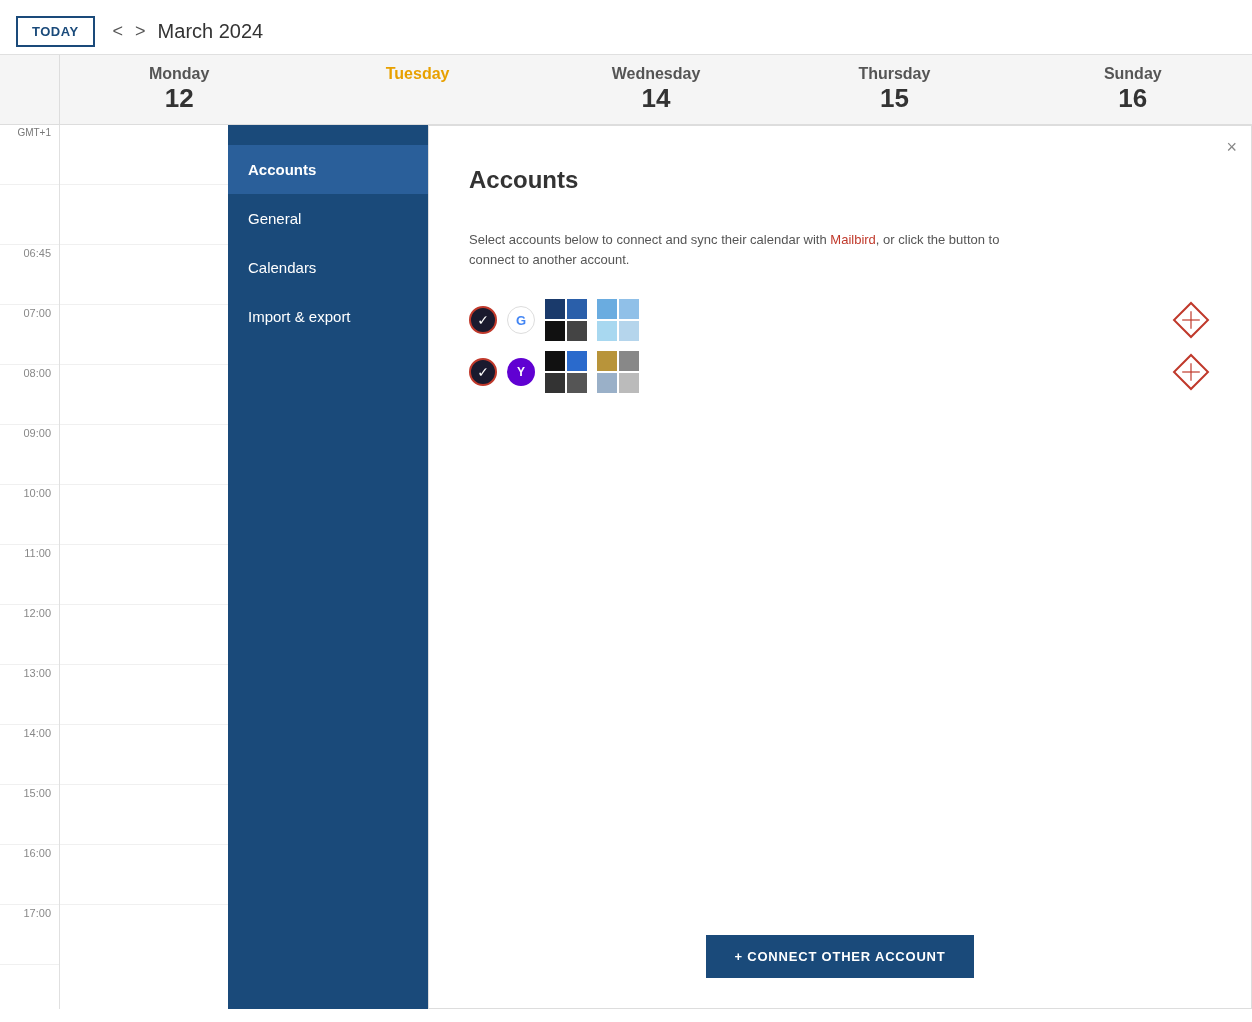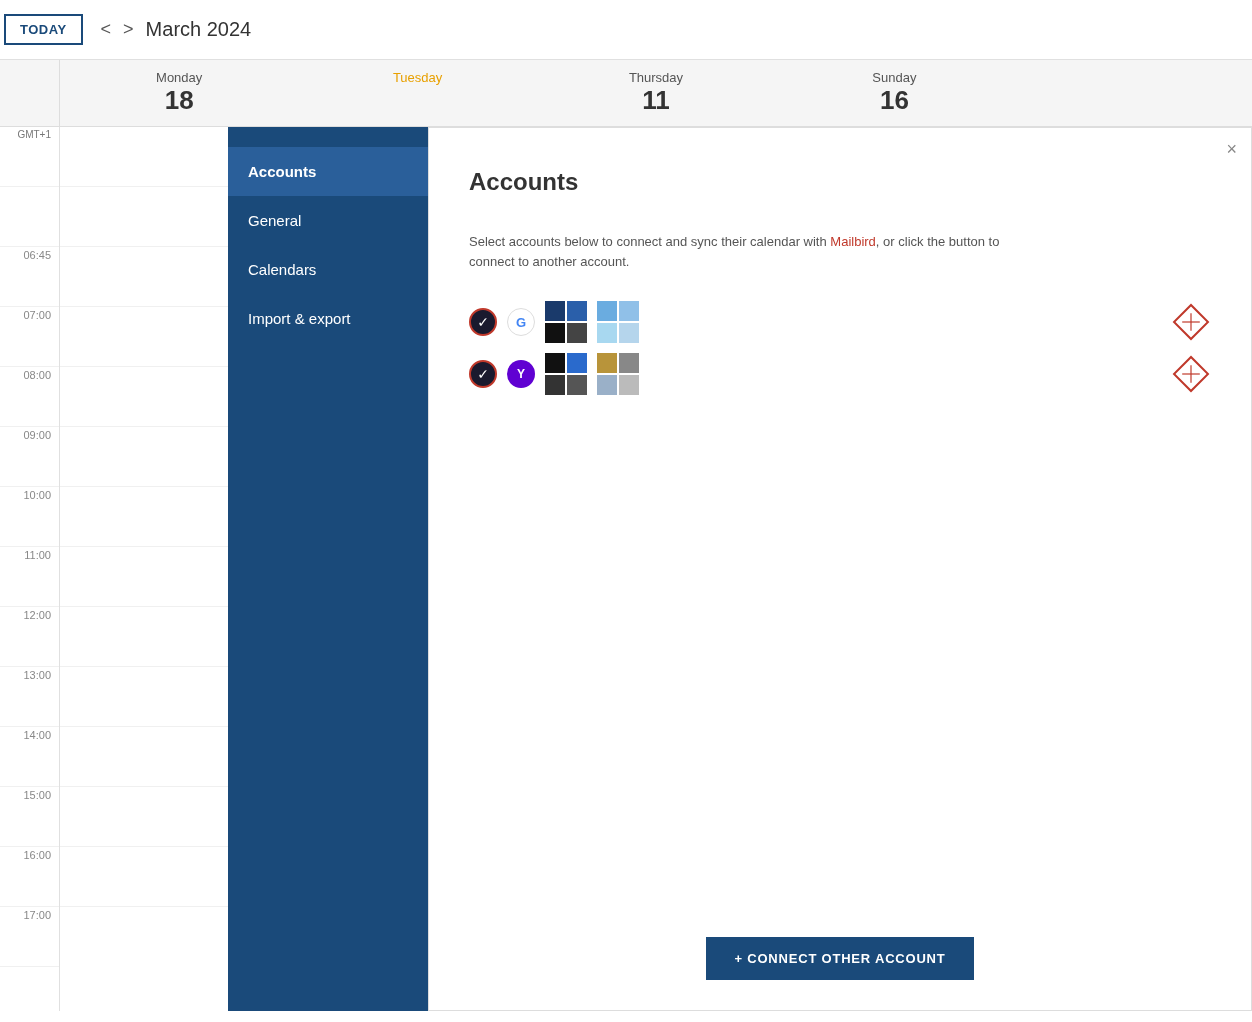--- a/index.html
+++ b/index.html
@@ -2,24 +2,25 @@
 <html><head>
   <meta charset="utf-8">
   <style>
     * { box-sizing: border-box; margin: 0; padding: 0; }
     body { font-family: -apple-system, BlinkMacSystemFont, 'Segoe UI', sans-serif; background: #fff; overflow: hidden; width: 1252px; height: 1022px; }
 
     
     .calendar-header {
       display: flex;
       align-items: center;
-      padding: 10px 4px;
+      padding: 10px 16px;
       border-bottom: 1px solid #e0e0e0;
       background: #fff;
-      height: 60px;
+      height: 47px;
+      margin-top: 8px;
     }
     .today-btn {
       border: 2px solid #1a4a7a;
       background: #fff;
       color: #1a4a7a;
       font-weight: 700;
       font-size: 13px;
       padding: 6px 14px;
       cursor: pointer;
       margin-right: 12px;
@@ -45,23 +46,23 @@
       display: grid;
       grid-template-columns: 60px repeat(5, 1fr);
       background: #f5f5f5;
       border-bottom: 1px solid #ddd;
     }
     .day-header-cell {
       padding: 10px 0;
       text-align: center;
     }
     .day-name {
-      font-size: 13px;
+      font-size: 16px;
       color: #555;
-      font-weight: 400;
+      font-weight: 700;
     }
     .day-num {
       font-size: 26px;
       font-weight: 700;
       color: #333;
       line-height: 1.2;
     }
     .day-header-cell.tuesday .day-name { color: #e8a000; }
     .day-header-cell.tuesday .day-num { color: #e8a000; }
 
@@ -265,28 +266,32 @@
   <button class="today-btn">TODAY</button>
   <button class="nav-arrow">&lt;</button>
   <button class="nav-arrow">&gt;</button>
   <span class="month-title">March 2024</span>
 </div>
 
 <div class="days-header">
   <div style="border-right:1px solid #ddd;"></div>
   <div class="day-header-cell monday">
     <div class="day-name">Monday</div>
-    <div class="day-num">18</div>
+    <div class="day-num">12</div>
   </div>
   <div class="day-header-cell tuesday">
     <div class="day-name">Tuesday</div>
   </div>
+  <div class="day-header-cell wednesday">
+    <div class="day-name">Wednesday</div>
+    <div class="day-num">14</div>
+  </div>
   <div class="day-header-cell thursday">
     <div class="day-name">Thursday</div>
-    <div class="day-num">11</div>
+    <div class="day-num">15</div>
   </div>
   <div class="day-header-cell friday">
     <div class="day-name">Sunday</div>
     <div class="day-num">16</div>
   </div>
 </div>
 
 <div style="position:relative; height: calc(1022px - 60px - 78px);">
 
   <div class="calendar-body">

